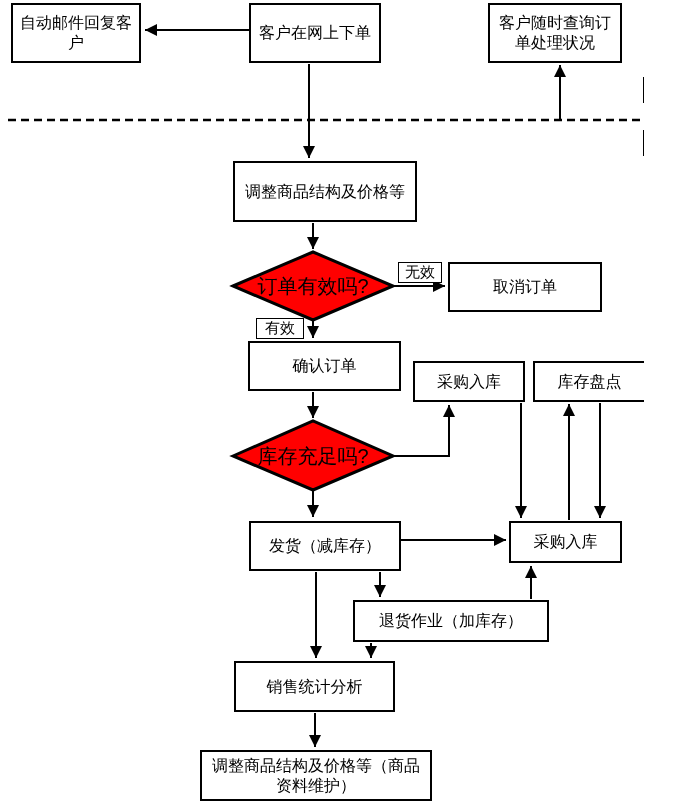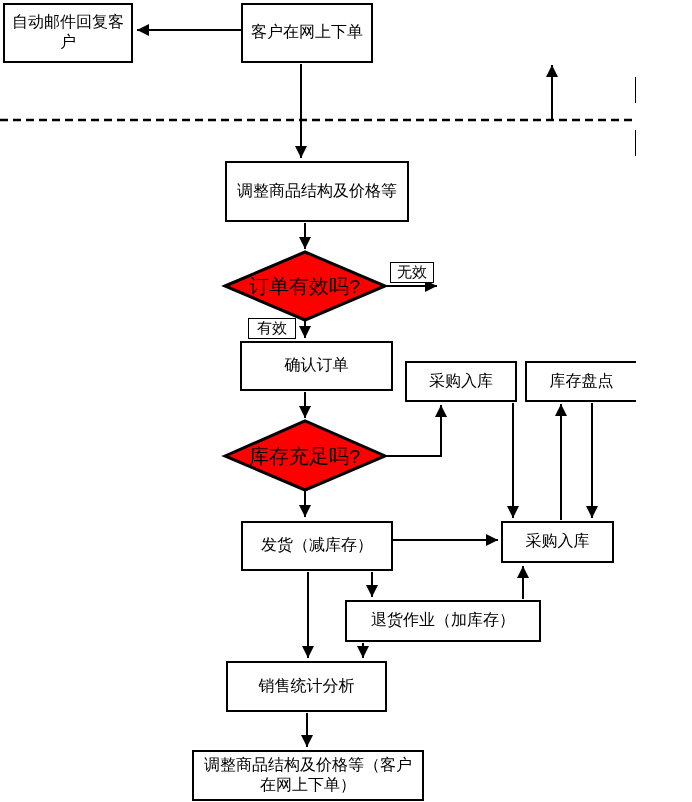--- a/index.html
+++ b/index.html
@@ -1,21 +1,22 @@
 <!DOCTYPE html>
 <html><head>
 <meta charset="utf-8">
 <style>
   html,body{margin:0;padding:0;background:#ffffff;}
   .stage{
     position:relative;
     width:636px;height:802px;
     background:#ffffff;
-    font-family:Liberation Mono, monospace;
+    font-family:Liberation Sans, sans-serif;
     overflow:hidden;
+    margin-left:8px;
   }
   .stage svg{position:absolute;left:0;top:0;}
   .node{
     position:absolute;
     box-sizing:border-box;
     background:#ffffff;
     border:2px solid #000000;
     display:flex;align-items:center;justify-content:center;
     text-align:center;
     font-size:16px;line-height:1.25;color:#000000;
@@ -92,25 +93,31 @@
   </svg>
 
   <div class="node" style="left:3px;top:3px;width:130px;height:60px">
     <span>自动邮件回复客户</span>
   </div>
 
   <div class="node" style="left:241px;top:3px;width:132px;height:60px">
     <span>客户在网上下单</span>
   </div>
 
+  <div class="node" style="left:480px;top:3px;width:134px;height:60px">
+    <span>客户随时查询订单处理状况</span>
+  </div>
 
   <div class="node" style="left:225px;top:161px;width:184px;height:61px">
     <span>调整商品结构及价格等</span>
   </div>
 
+  <div class="node" style="left:440px;top:262px;width:154px;height:50px">
+    <span>取消订单</span>
+  </div>
 
   <div class="node" style="left:240px;top:341px;width:153px;height:50px">
     <span>确认订单</span>
   </div>
 
   <div class="node" style="left:405px;top:361px;width:112px;height:41px">
     <span>采购入库</span>
   </div>
 
   <div class="node" style="left:525px;top:361px;width:113px;height:41px">
@@ -127,21 +134,21 @@
 
   <div class="node" style="left:345px;top:600px;width:196px;height:42px">
     <span>退货作业（加库存）</span>
   </div>
 
   <div class="node" style="left:226px;top:661px;width:161px;height:51px">
     <span>销售统计分析</span>
   </div>
 
   <div class="node" style="left:192px;top:750px;width:232px;height:51px">
-    <span>调整商品结构及价格等（客户在网上下单）</span>
+    <span>调整商品结构及价格等（商品资料维护）</span>
   </div>
 
   <div class="diamond-label" style="left:225px;top:275px;width:160px;height:22px">订单有效吗?</div>
   <div class="diamond-label" style="left:225px;top:445px;width:160px;height:22px">库存充足吗?</div>
 
   <div class="edge-label" style="left:390px;top:262px;width:44px;height:21px">无效</div>
   <div class="edge-label" style="left:248px;top:318px;width:48px;height:21px">有效</div>
 
   <div class="lane-label" style="left:635px;top:77px">
     <div class="lane-red">前台</div>

